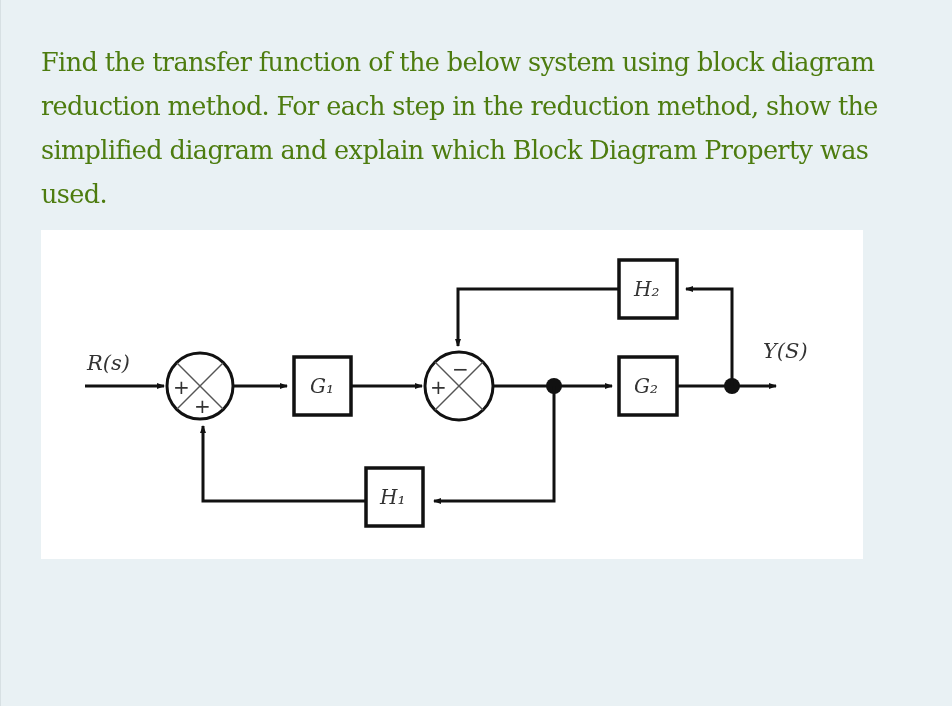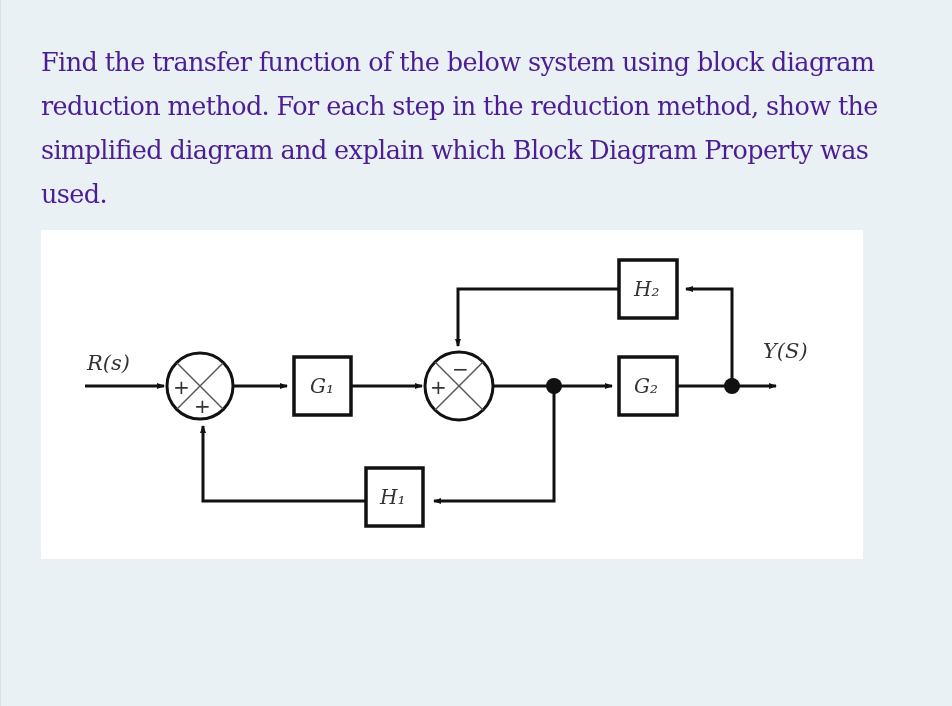--- a/index.html
+++ b/index.html
@@ -6,21 +6,21 @@
     body {
       width: 952px; height: 706px; overflow: hidden;
       background: #e9f1f4;
       position: relative;
       font-family: "DejaVu Serif", serif;
     }
     .page-border { position: absolute; left: 0; top: 0; width: 1px; height: 706px; background: #d7e0e3; }
     .question {
       position: absolute; left: 41px; top: 40px; width: 860px;
       font-family: "DejaVu Serif", serif;
-      font-size: 25.5px; line-height: 44px; color: #4c1d95;
+      font-size: 25.5px; line-height: 44px; color: #4d7c0f;
       letter-spacing: -0.6px;
     }
     .figure {
       position: absolute; left: 41px; top: 230px; width: 822px; height: 329px;
       background: #ffffff;
     }
     .figure svg { position: absolute; left: 0; top: 0; }
     .label-math { font-family: "DejaVu Serif", serif; font-style: italic; fill: #333; }
   </style>
 </head>

